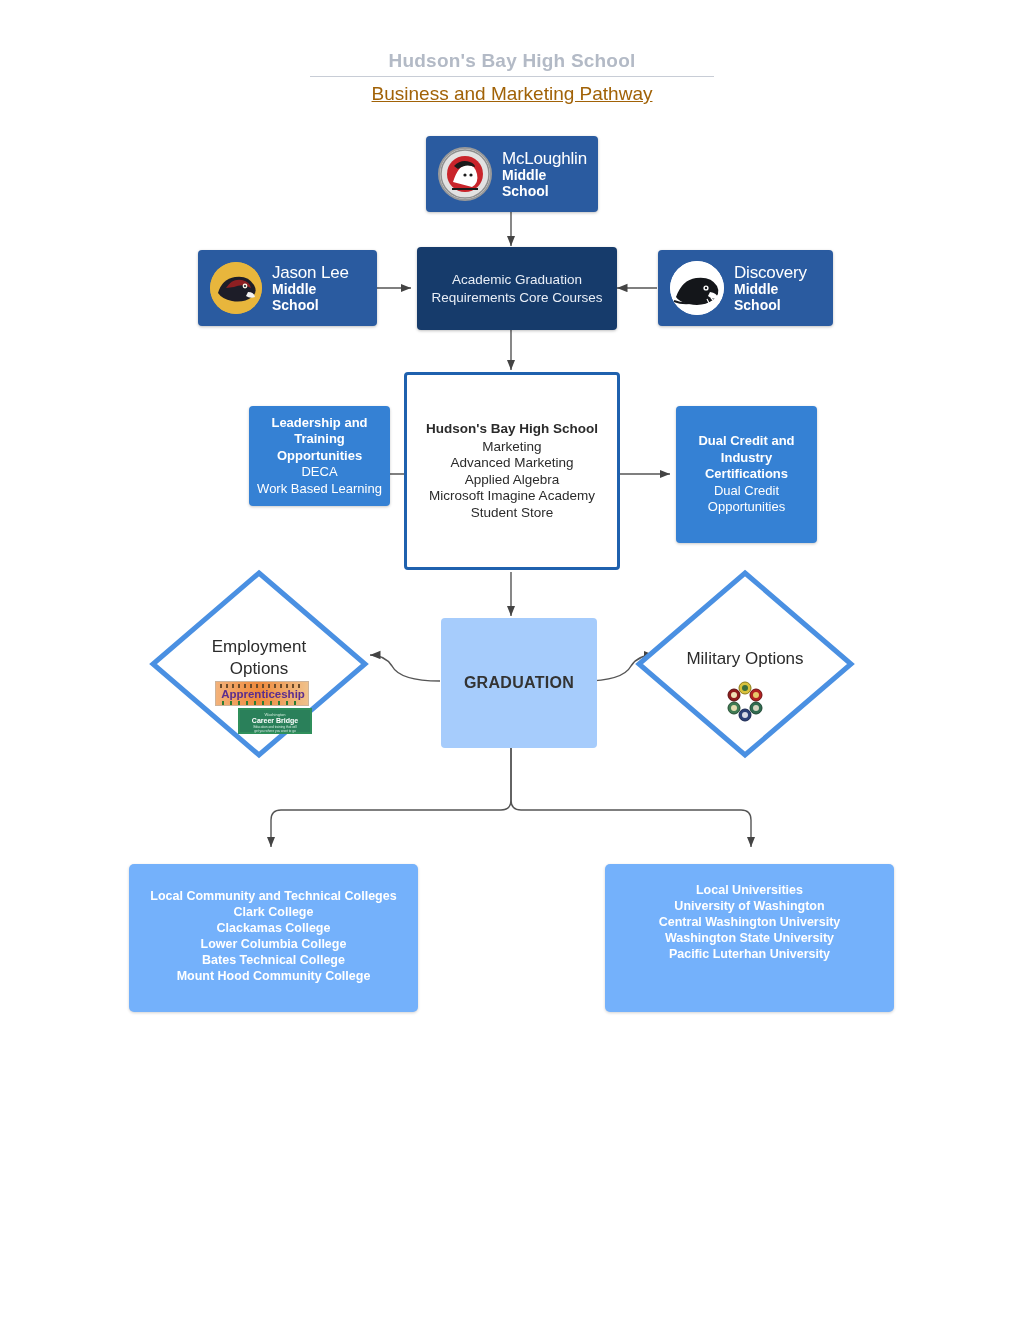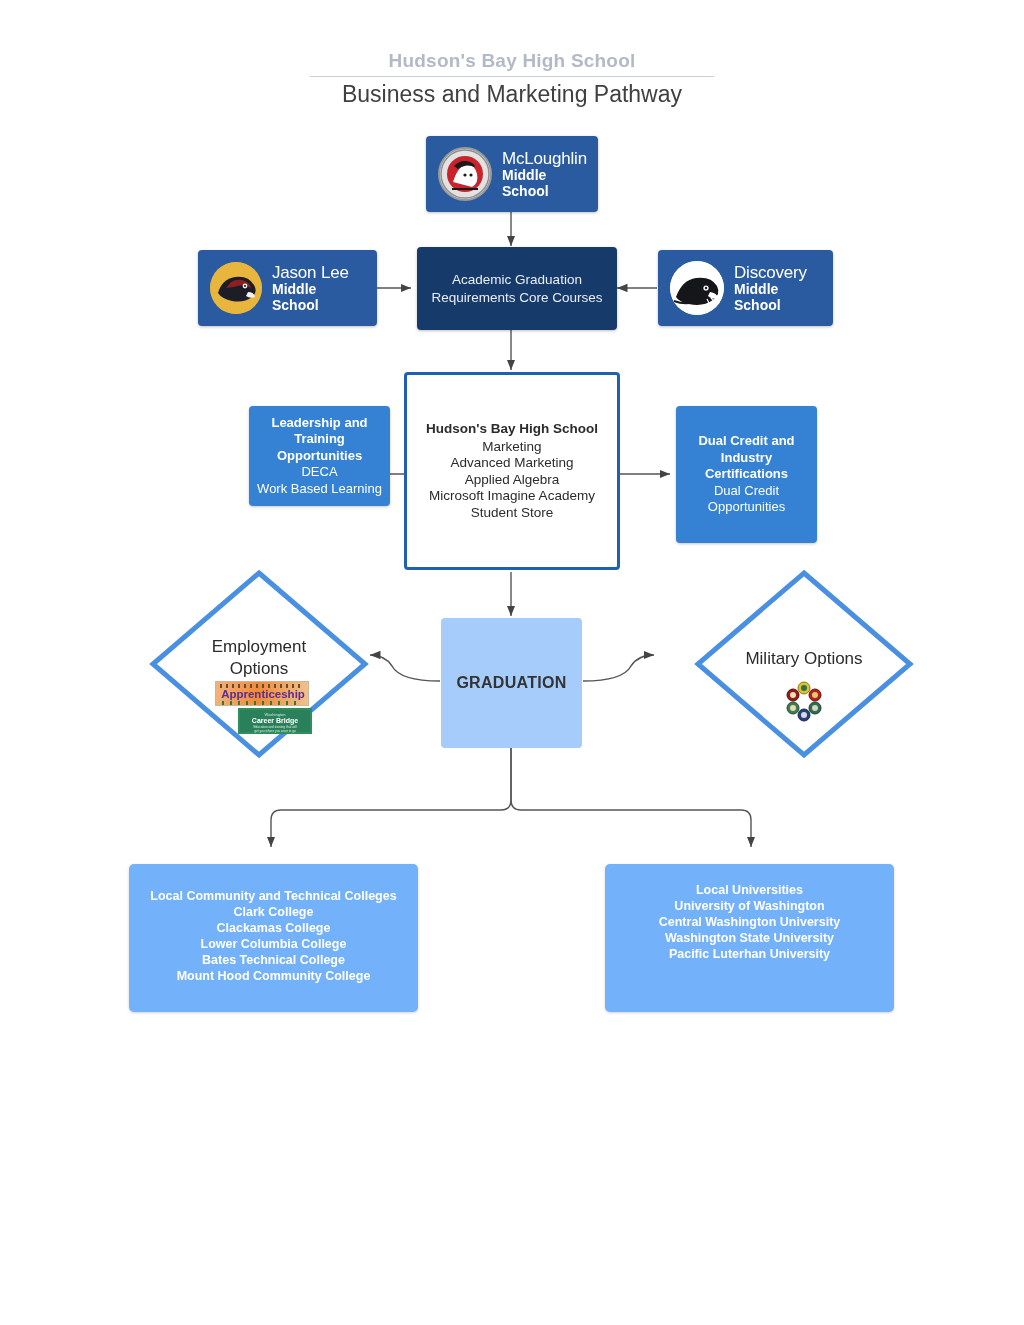--- a/index.html
+++ b/index.html
@@ -13,21 +13,21 @@
 
   
   #header{left:0;top:48px;width:1024px;text-align:center;}
   #title{
     font-size:19px;font-weight:bold;color:#b3bac6;letter-spacing:.2px;
     line-height:26px;
   }
   #title-rule{
     width:404px;height:1px;background:#c8cdd6;margin:2px auto 4px auto;
   }
-  #subtitle{font-size:23px;color:#404040;line-height:26px;}
+  #subtitle{font-size:19px;color:#a16207;line-height:26px;text-decoration:underline;}
 
   
   .school-box{
     background:#2a5ba0;border-radius:4px;
     display:flex;align-items:center;gap:10px;padding:0 12px;
     box-shadow:0 1px 3px rgba(0,0,0,.25);
   }
   .school-text{color:#fff;line-height:1.12;}
   .school-name{font-size:17px;font-weight:normal;letter-spacing:-.2px;}
   .school-sub{font-size:14px;font-weight:bold;}
@@ -204,21 +204,21 @@
   <div class="abs blue-box" style="left:676px;top:406px;width:141px;height:137px;">
     <div>
       <div style="font-weight:bold;">Dual Credit and</div>
       <div style="font-weight:bold;">Industry</div>
       <div style="font-weight:bold;">Certifications</div>
       <div>Dual Credit</div>
       <div>Opportunities</div>
     </div>
   </div>
 
-  <div class="abs lblue-box" style="left:441px;top:618px;width:141px;height:130px;">
+  <div class="abs lblue-box" style="left:441px;top:618px;width:156px;height:130px;">
     <span id="grad-label">GRADUATION</span>
   </div>
 
   <div class="abs diamond-wrap" style="left:148px;top:568px;width:222px;height:192px;">
     <svg width="222" height="192" viewBox="0 0 222 192">
       <polygon points="111,5 217,96 111,187 5,96" fill="#ffffff" stroke="#4a90e2" stroke-width="5"></polygon>
     </svg>
     <div class="diamond-label" style="top:68px;">
       <div>Employment</div>
       <div>Options</div>
@@ -271,21 +271,21 @@
         <rect width="74" height="26" fill="#2f8f5b"></rect>
         <rect x="2" y="2" width="70" height="22" fill="#2a805a"></rect>
         <text x="37" y="8" font-family="'Liberation Sans',sans-serif" font-size="4" fill="#cde8d8" text-anchor="middle">Washington</text>
         <text x="37" y="15" font-family="'Liberation Sans',sans-serif" font-size="7" font-weight="bold" fill="#ffffff" text-anchor="middle">Career Bridge</text>
         <text x="37" y="20" font-family="'Liberation Sans',sans-serif" font-size="3.2" fill="#d8eee2" text-anchor="middle">Education and training that will</text>
         <text x="37" y="23.5" font-family="'Liberation Sans',sans-serif" font-size="3.2" fill="#d8eee2" text-anchor="middle">get you where you want to go</text>
       </svg>
     </div>
   </div>
 
-  <div class="abs diamond-wrap" style="left:693px;top:568px;width:222px;height:192px;">
+  <div class="abs diamond-wrap" style="left:634px;top:568px;width:222px;height:192px;">
     <svg width="222" height="192" viewBox="0 0 222 192">
       <polygon points="111,5 217,96 111,187 5,96" fill="#ffffff" stroke="#4a90e2" stroke-width="5"></polygon>
     </svg>
     <div class="diamond-label" style="top:80px;">Military Options</div>
     <div class="abs" style="left:90px;top:112px;width:42px;height:42px;">
       <svg width="42" height="42" viewBox="0 0 42 42">
         <circle cx="21" cy="8" r="6" fill="#d9c23c" stroke="#8c7a16" stroke-width="1"></circle>
         <circle cx="21" cy="8" r="3" fill="#3b6e3b"></circle>
         <circle cx="32" cy="15" r="6" fill="#b22222" stroke="#6e1111" stroke-width="1"></circle>
         <circle cx="32" cy="15" r="3" fill="#e8c96a"></circle>

